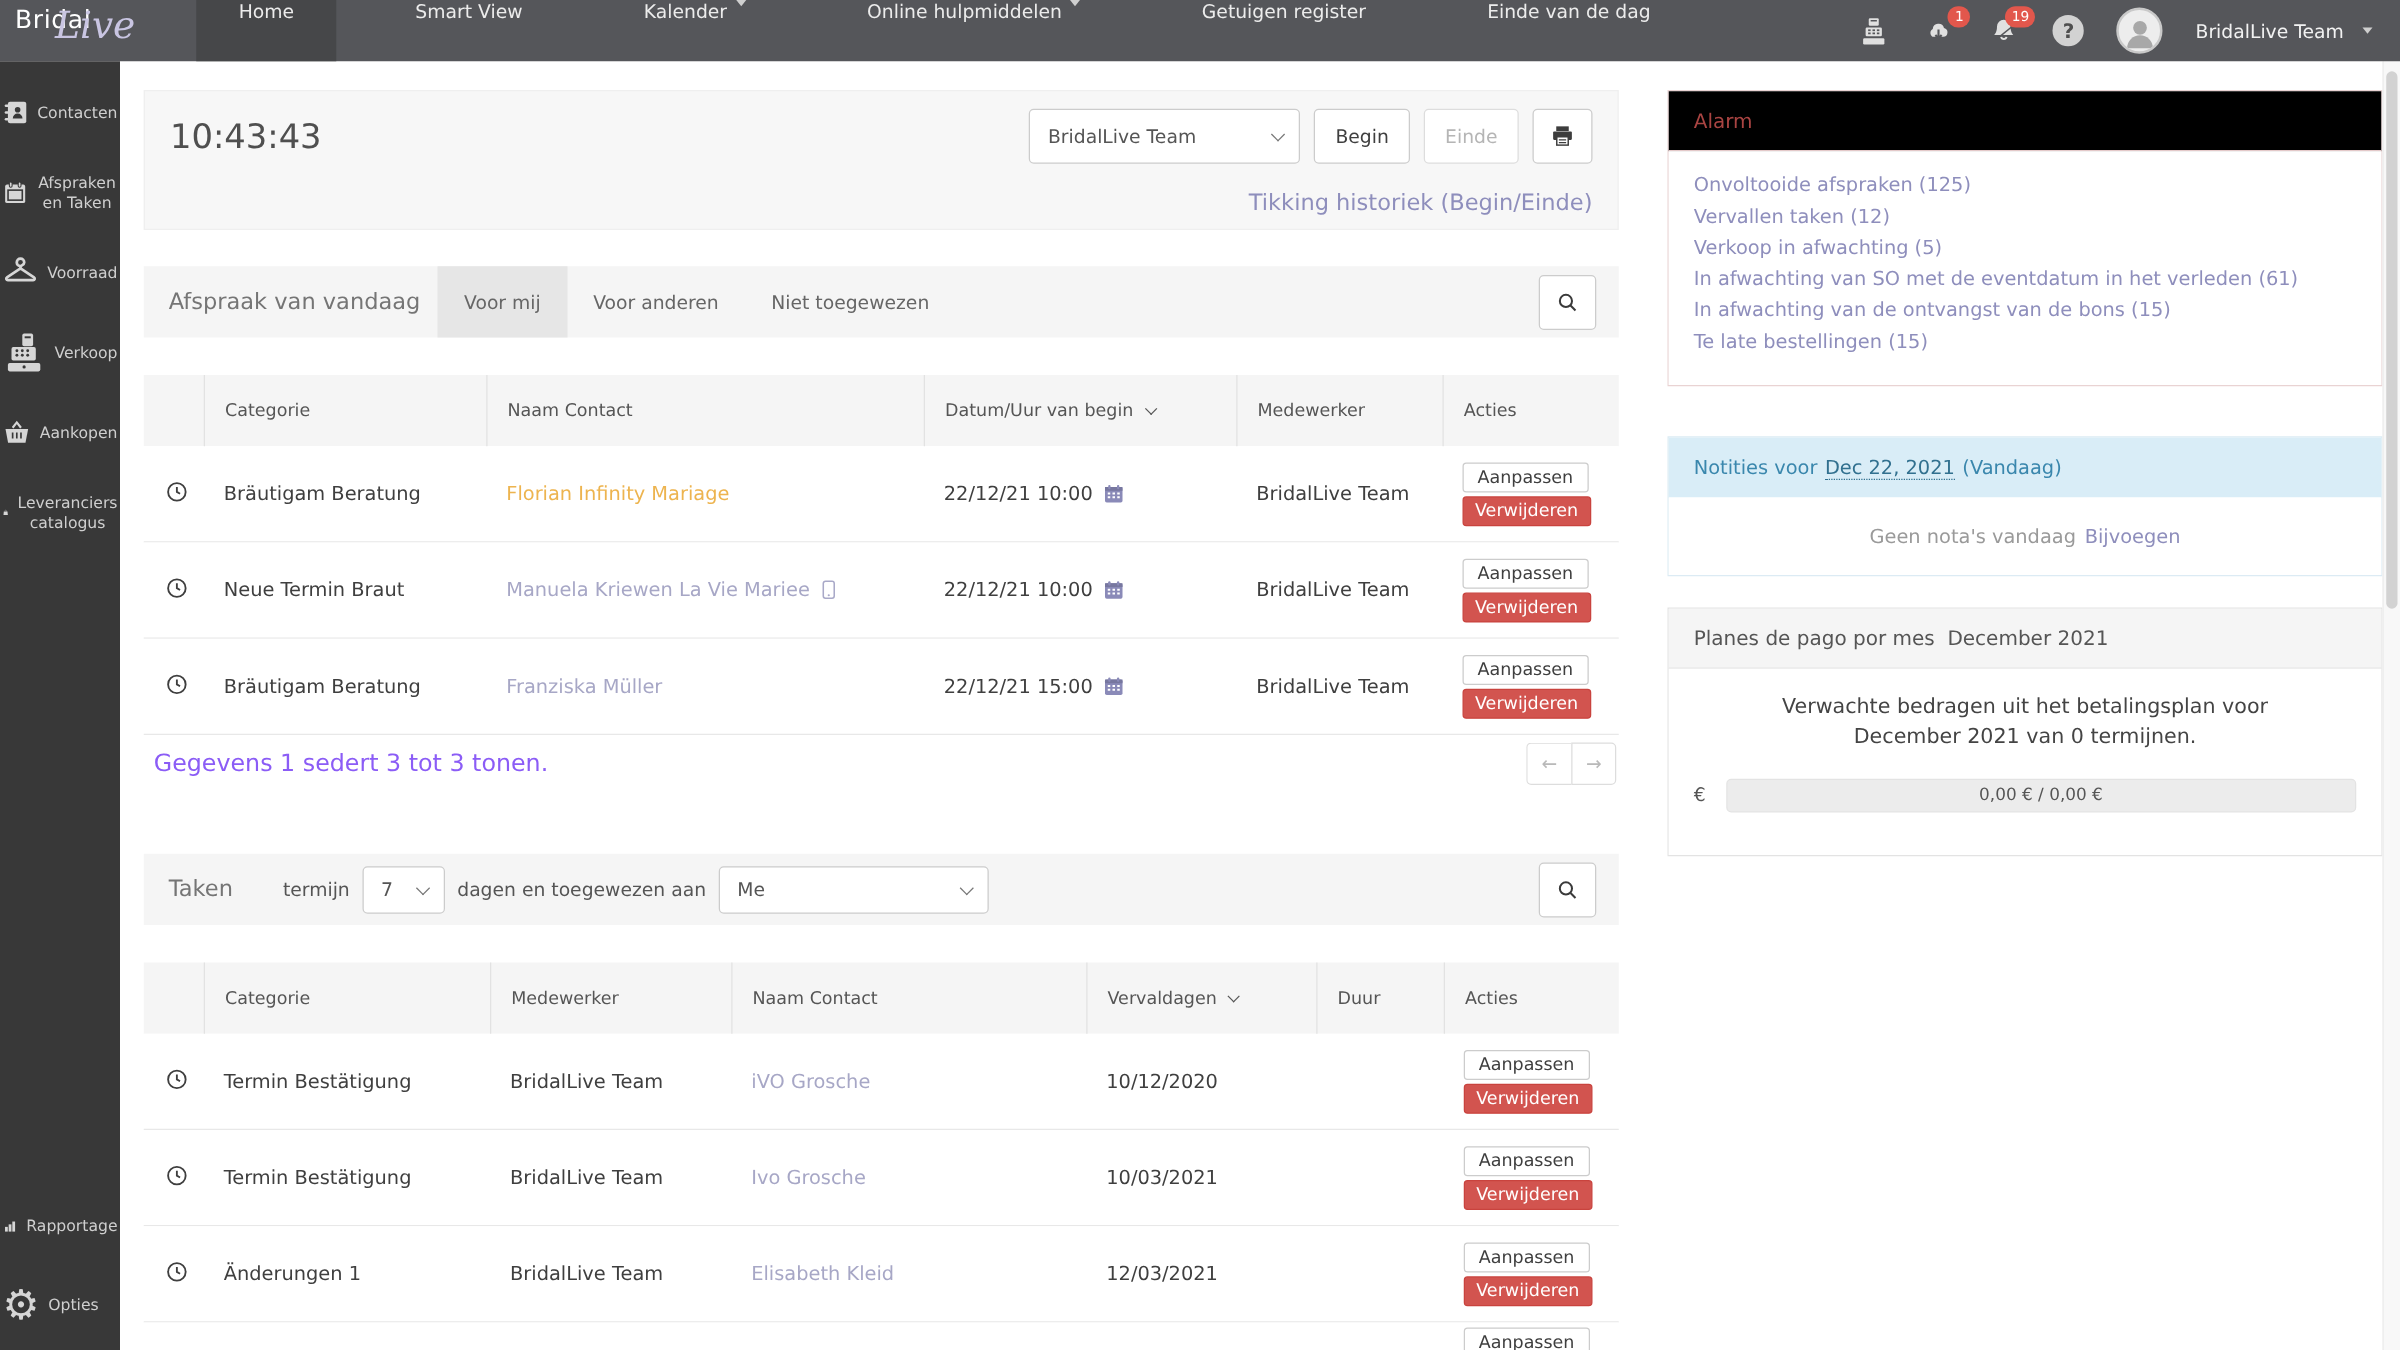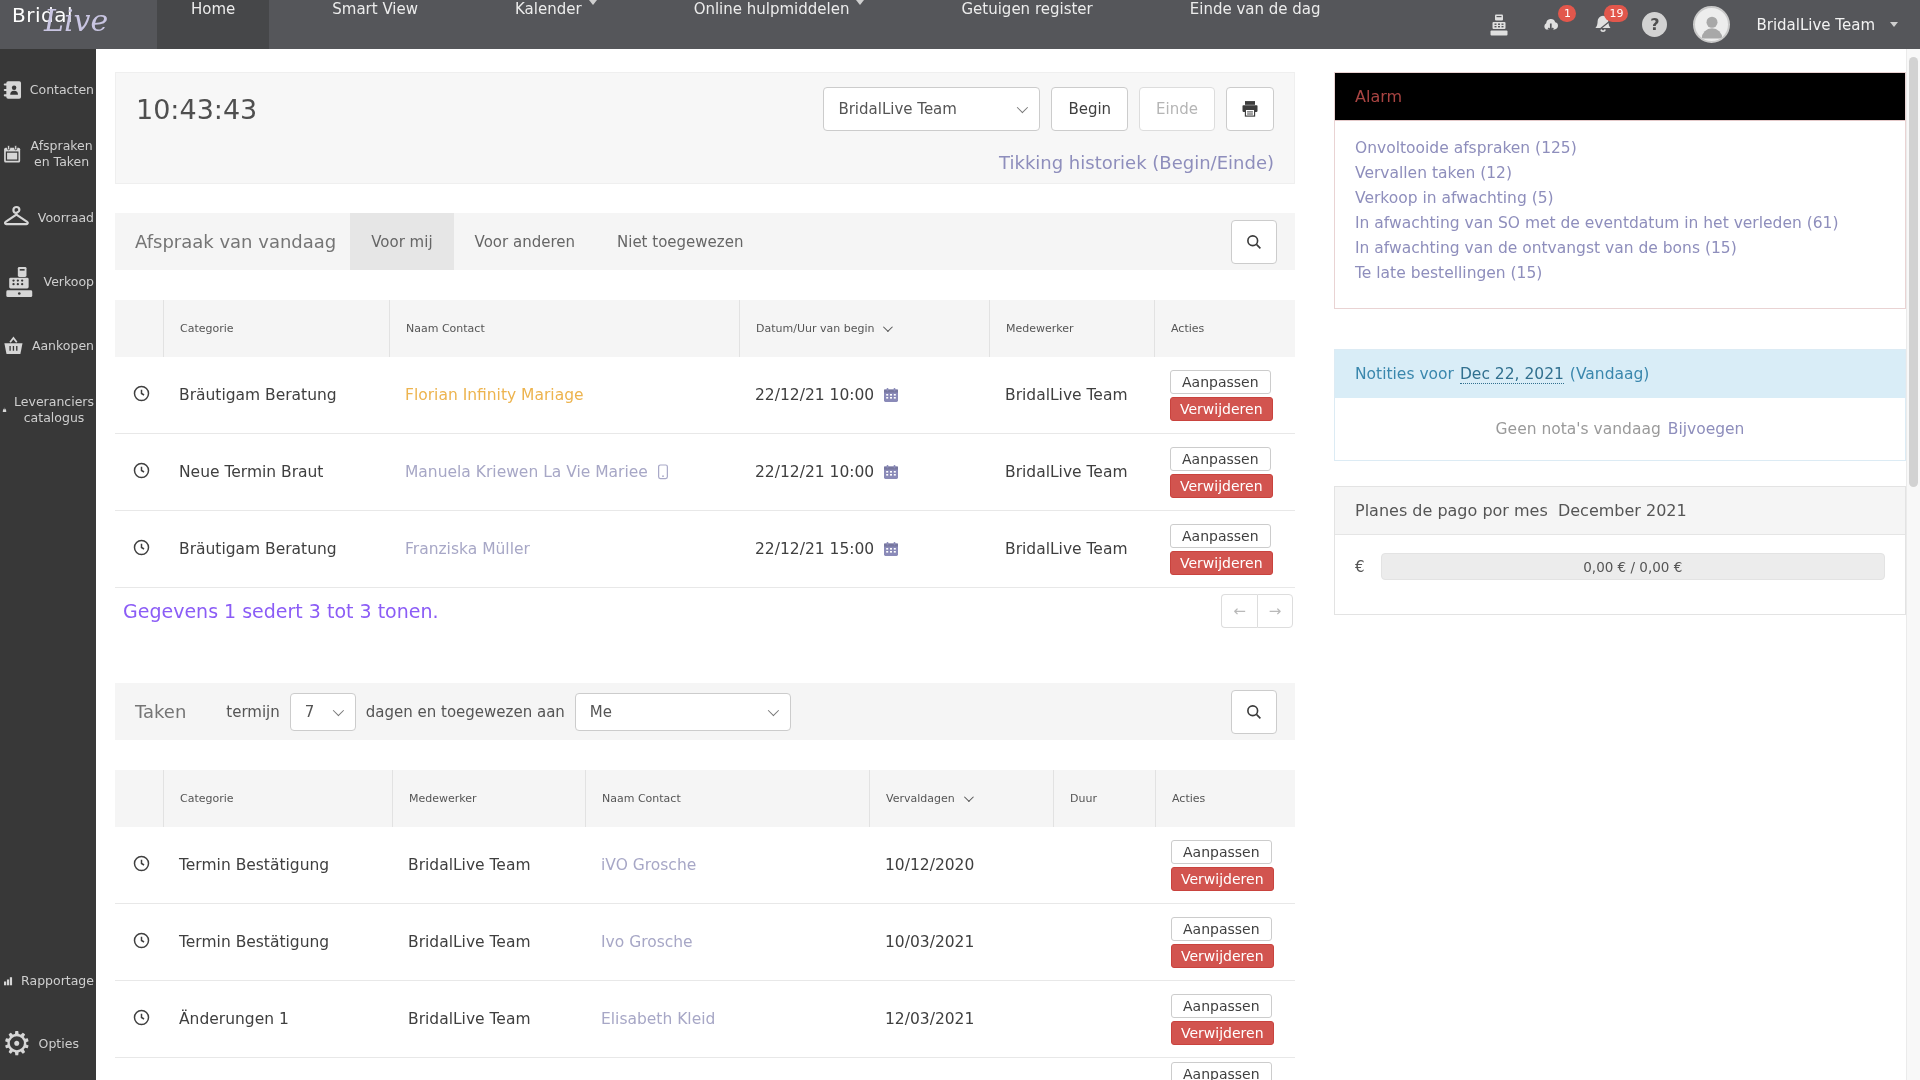--- a/index.html
+++ b/index.html
@@ -69,21 +69,21 @@
   .tab { height:57px; display:flex; align-items:center; padding:0 21px; font-size:15px; color:#666; cursor:pointer; }
   .tab.active { background:#e6e6e6; }
   .search-btn { margin-left:auto; width:46px; height:44px; background:#fff; border:1px solid #ccc;
     border-radius:4px; display:flex; align-items:center; justify-content:center; cursor:pointer; }
 
   
   .tbl { margin-top:30px; }
   .trow { display:flex; align-items:center; }
   .thead { background:#f5f5f5; height:57px; }
   .thead .cell { height:57px; display:flex; align-items:center; border-left:1px solid #e2e2e2;
-    font-size:11px; color:#555; }
+    font-size:14px; color:#555; }
   .thead .cell:first-child { border-left:none; }
   .cell { padding-left:16px; }
   .cell.icon-cell { padding-left:18px; }
   .tbody-row { height:77px; border-bottom:1px solid #e8e8e8; background:#fff; }
   .tbody-row:first-of-type { border-top:1px solid #e8e8e8; }
   .cat, .emp, .date { font-size:15.5px; color:#3f3f3f; }
   .contact-link { font-size:15.5px; color:#a7a7c6; cursor:pointer; display:flex; align-items:center; gap:8px;}
   .contact-link.orange { color:#edb44f; }
   .date-wrap { display:flex; align-items:center; gap:9px; }
   .actions { display:flex; flex-direction:column; align-items:flex-start; gap:3px; }
@@ -621,20 +621,21 @@
       </div>
       <div class="notes-body">
         <span>Geen nota's vandaag</span>
         <span class="link">Bijvoegen</span>
       </div>
     </div>
 
     <div class="pay-card">
       <div class="pay-head">Planes de pago por mes  December 2021</div>
       <div class="pay-body">
+        <div class="pay-desc">Verwachte bedragen uit het betalingsplan voor December 2021 van 0 termijnen.</div>
         <div class="pay-bar-row">
           <span class="pay-cur">€</span>
           <div class="pay-bar">
             <span>0,00 € / 0,00 €</span>
           </div>
         </div>
       </div>
     </div>
   </div>
 </div>

